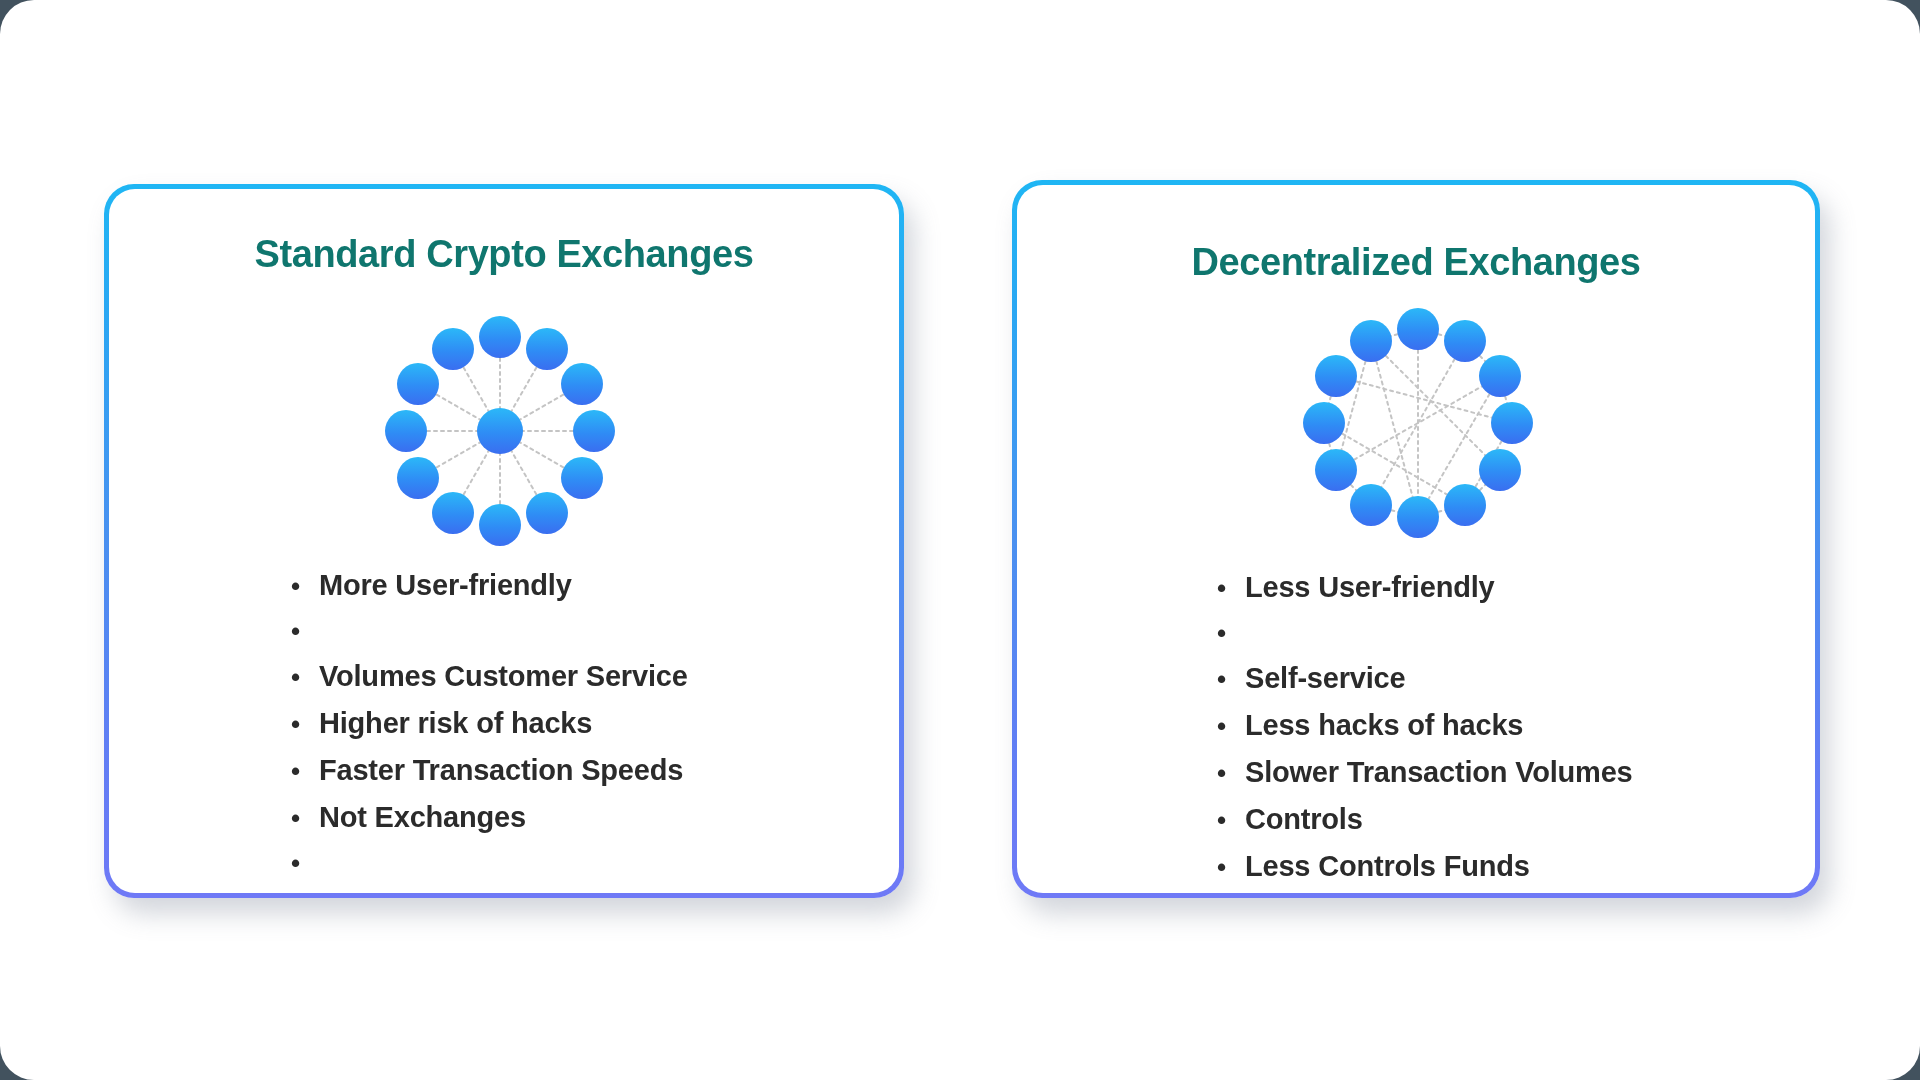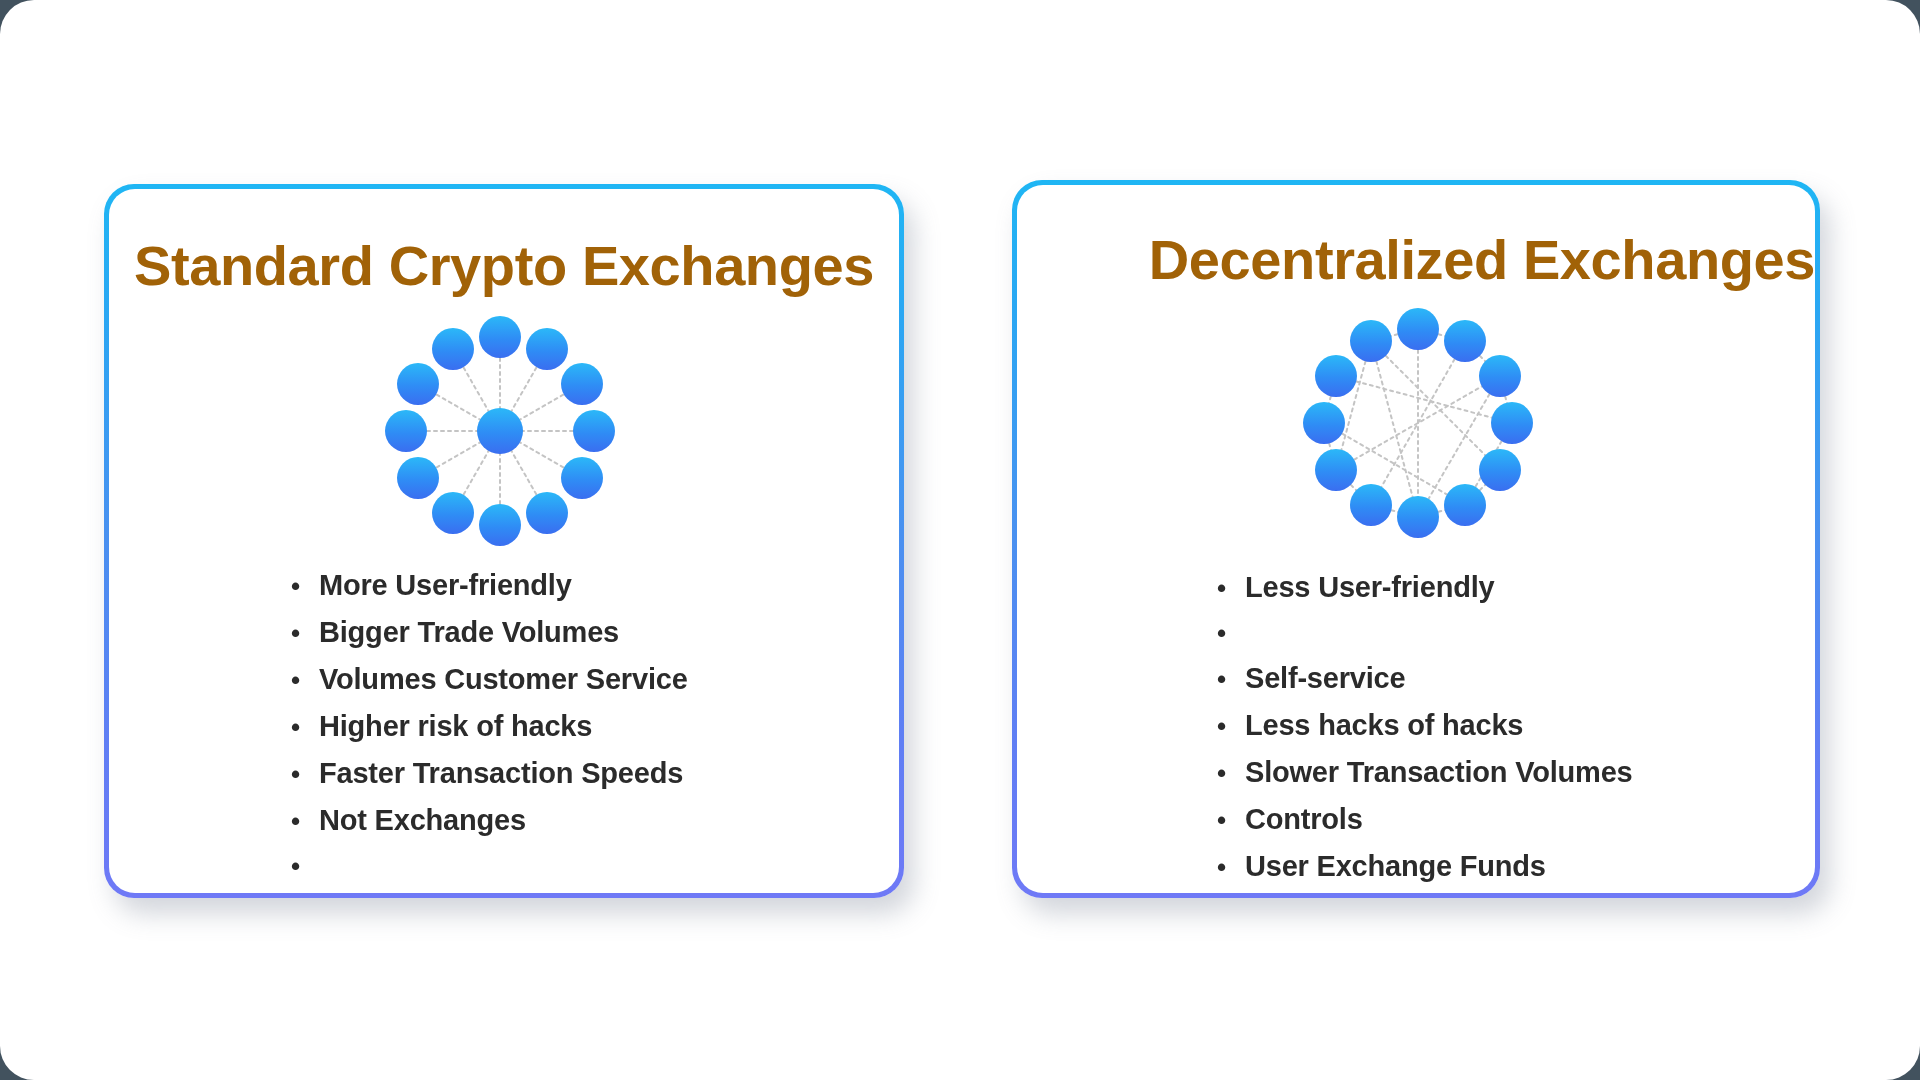--- a/index.html
+++ b/index.html
@@ -38,28 +38,28 @@
     overflow:hidden;
   }
 
   #card-standard { left:104px; top:184px;  width:800px; height:714px; }
   #card-dex      { left:1012px; top:180px; width:808px; height:718px; }
 
   .card-title {
     position:absolute;
     left:0; right:0;
     text-align:center;
-    font-size:56px;
+    font-size:38px;
     font-weight:bold;
-    color:#a16207;
+    color:#0f766e;
     letter-spacing:-0.4px;
     white-space:nowrap;
   }
   #card-standard .card-title { top:44px; }
-  #card-dex .card-title      { top:42px;text-align:right; }
+  #card-dex .card-title      { top:56px; }
 
   
   .net {
     position:absolute;
     left:50%;
     transform:translateX(-50%);
   }
   #net-standard { top:126px; width:232px; height:232px; margin-left:-4px; }
   #net-dex      { top:122px; width:232px; height:232px; margin-left:2px; }
   .net svg { display:block; width:100%; height:100%; overflow:visible; }
@@ -145,21 +145,20 @@
           </svg>
         </div>
 
         <ul class="feature-list" id="list-standard">
           <li class="feature-item">
             <span class="bullet">•</span>
             <span>More User-friendly</span>
           </li>
           <li class="feature-item">
             <span class="bullet">•</span>
-            <span>Bigger Trade Volumes</span>
           </li>
           <li class="feature-item">
             <span class="bullet">•</span>
             <span>Volumes Customer Service</span>
           </li>
           <li class="feature-item">
             <span class="bullet">•</span>
             <span>Higher risk of hacks</span>
           </li>
           <li class="feature-item">
@@ -250,21 +249,21 @@
           <li class="feature-item">
             <span class="bullet">•</span>
             <span>Slower Transaction Volumes</span>
           </li>
           <li class="feature-item">
             <span class="bullet">•</span>
             <span>Controls</span>
           </li>
           <li class="feature-item">
             <span class="bullet">•</span>
-            <span>User Exchange Funds</span>
+            <span>Less Controls Funds</span>
           </li>
         </ul>
 
       </div>
     </div>
 
   </div>
 </div>
 
 </body></html>

